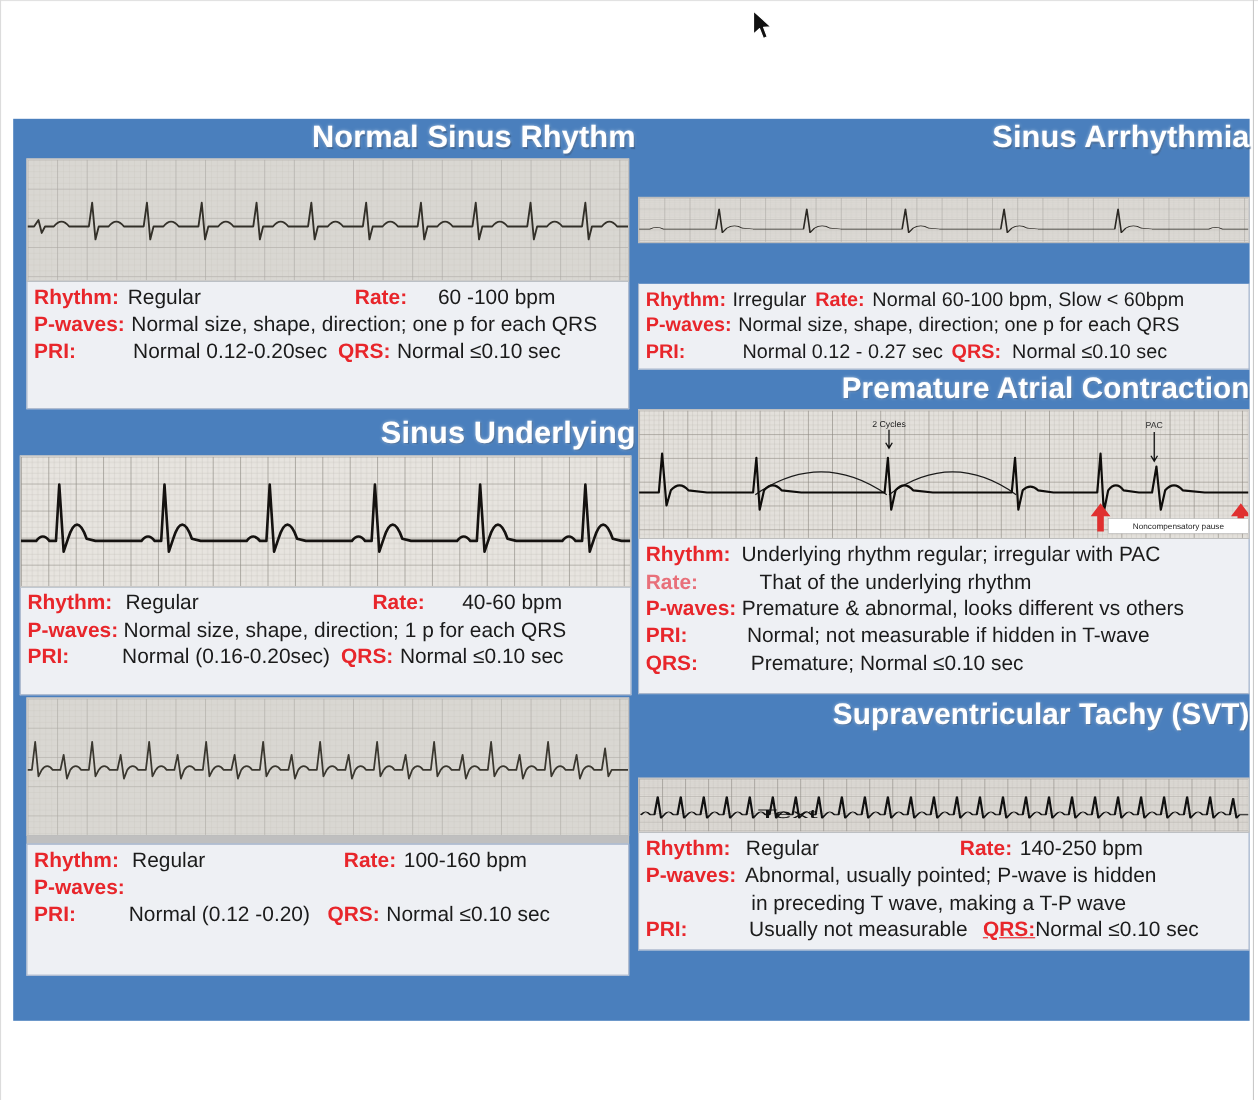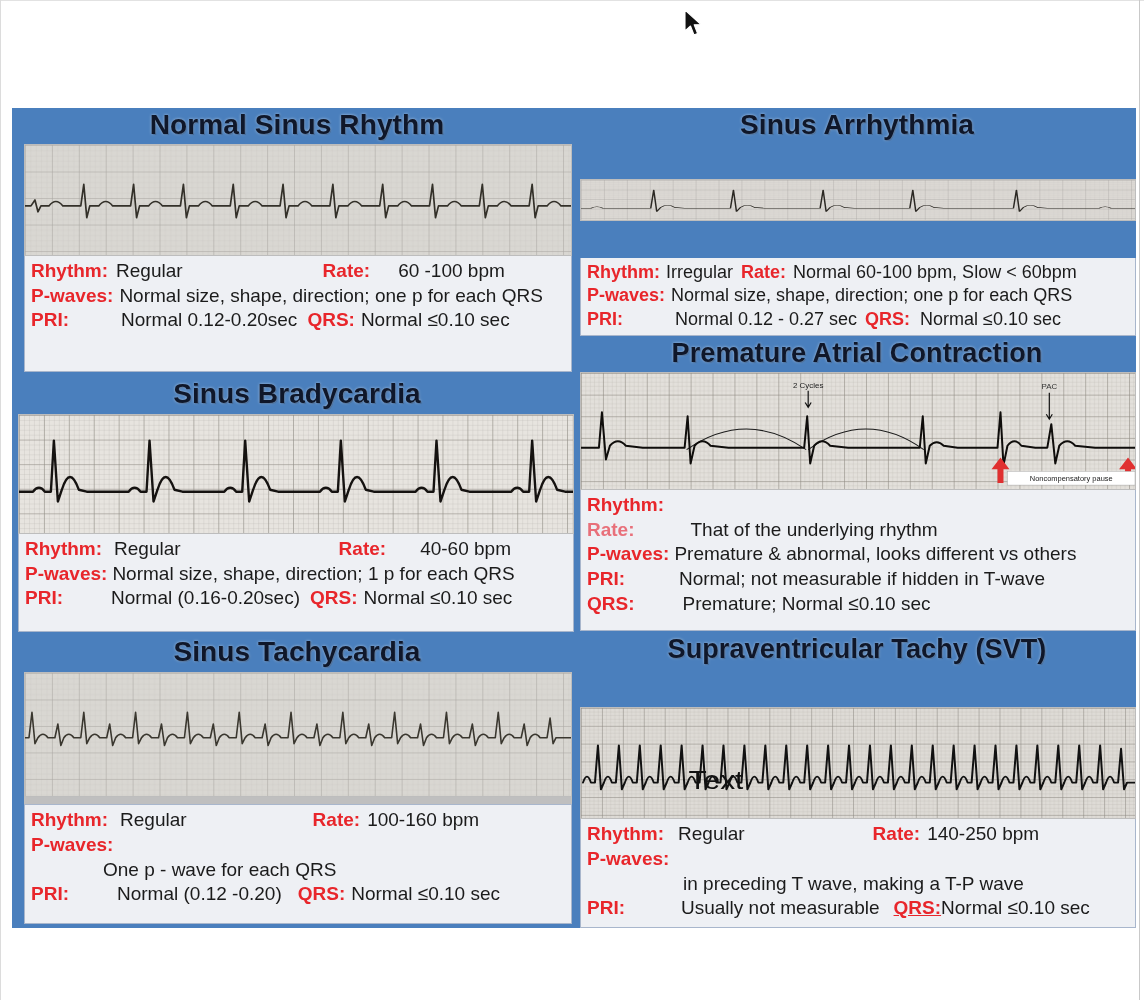--- a/index.html
+++ b/index.html
@@ -33,23 +33,23 @@
     display: flex;
     flex-direction: row;
   }
   .col { display: flex; flex-direction: column; box-sizing: border-box; }
   .col-left  { width: 566px; padding-left: 4px; }
   .col-right { width: 558px; }
 
   .panel { display:flex; flex-direction:column; box-sizing:border-box; }
 
   .panel-title {
-    color: #0f172a;
+    color: #ffffff;
     font-weight: bold;
-    text-align: center;
+    text-align: right;
     letter-spacing: 0.1px;
     text-shadow: 0 0 3px rgba(255,255,255,0.55), 1px 1px 1px rgba(30,60,100,0.55);
     line-height: 1;
     white-space: nowrap;
   }
   .t-big   { font-size: 28px; }
   .t-med   { font-size: 27px; }
 
   
   .strip {
@@ -137,21 +137,21 @@
             <span class="val">Normal 0.12-0.20sec</span>
             <span class="sp" style="width:10px"></span>
             <span class="lbl">QRS:</span>
             <span class="sp" style="width:6px"></span>
             <span class="val">Normal  ≤0.10 sec</span>
           </div>
         </div>
       </div>
 
       <div class="panel" style="height:258px;">
-        <div class="panel-title t-big" style="height:38px;line-height:36px;">Sinus Bradycardia</div>
+        <div class="panel-title t-big" style="height:38px;line-height:36px;">Sinus Underlying</div>
         <div class="strip" style="width:556px;height:120px;margin-left:2px;background:#e7e4df;">
           <svg viewBox="0 0 556 120" preserveAspectRatio="none">
             <defs>
               <pattern id="gsm2" width="5" height="5" patternUnits="userSpaceOnUse">
                 <path d="M5 0 L0 0 0 5" fill="none" stroke="#b9b5ae" stroke-width="0.5"></path>
               </pattern>
               <pattern id="glg2" width="25" height="25" patternUnits="userSpaceOnUse">
                 <rect width="25" height="25" fill="url(#gsm2)"></rect>
                 <path d="M25 0 L0 0 0 25" fill="none" stroke="#8f8b84" stroke-width="1.1"></path>
               </pattern>
@@ -182,21 +182,20 @@
             <span class="val">Normal (0.16-0.20sec)</span>
             <span class="sp" style="width:10px"></span>
             <span class="lbl">QRS:</span>
             <span class="sp" style="width:6px"></span>
             <span class="val">Normal ≤0.10 sec</span>
           </div>
         </div>
       </div>
 
       <div class="panel" style="height:290px;">
-        <div class="panel-title t-big" style="height:38px;line-height:36px;">Sinus Tachycardia</div>
         <div class="strip" style="width:548px;height:126px;margin-left:8px;">
           <svg viewBox="0 0 548 126" preserveAspectRatio="none">
             <defs>
               <pattern id="gsm3" width="5.4" height="5.4" patternUnits="userSpaceOnUse">
                 <path d="M5.4 0 L0 0 0 5.4" fill="none" stroke="#c6c3be" stroke-width="0.5"></path>
               </pattern>
               <pattern id="glg3" width="27" height="27" patternUnits="userSpaceOnUse">
                 <rect width="27" height="27" fill="url(#gsm3)"></rect>
                 <path d="M27 0 L0 0 0 27" fill="none" stroke="#aaa7a2" stroke-width="1"></path>
               </pattern>
@@ -215,24 +214,20 @@
             <span class="sp" style="width:126px"></span>
             <span class="lbl">Rate:</span>
             <span class="sp" style="width:7px"></span>
             <span class="val">100-160 bpm</span>
           </div>
           <div class="line">
             <span class="lbl">P-waves:</span>
             <span class="sp" style="width:5px"></span>
           </div>
           <div class="line">
-            <span class="sp" style="width:72px"></span>
-            <span class="val">One  p - wave for each QRS</span>
-          </div>
-          <div class="line">
             <span class="lbl">PRI:</span>
             <span class="sp" style="width:48px"></span>
             <span class="val">Normal (0.12 -0.20)</span>
             <span class="sp" style="width:16px"></span>
             <span class="lbl">QRS:</span>
             <span class="sp" style="width:6px"></span>
             <span class="val">Normal ≤0.10 sec</span>
           </div>
         </div>
       </div>
@@ -317,20 +312,21 @@
             <path d="M546,112 L546,98 L540,98 L549,86 L558,98 L552,98 L552,112 Z" fill="#e03030"></path>
 
             <rect x="428" y="100" width="128" height="14" fill="#ffffff" stroke="#999" stroke-width="0.4"></rect>
             <text x="492" y="110" font-family="Liberation Sans, sans-serif" font-size="7.5" fill="#222" text-anchor="middle">Noncompensatory pause</text>
           </svg>
         </div>
         <div class="info" style="width:556px;margin-left:2px;height:141px;">
           <div class="line">
             <span class="lbl">Rhythm:</span>
             <span class="sp" style="width:10px"></span>
+            <span class="val">Underlying rhythm regular; irregular with PAC</span>
           </div>
           <div class="line">
             <span class="lbl-soft">Rate:</span>
             <span class="sp" style="width:56px"></span>
             <span class="val">That of the underlying rhythm</span>
           </div>
           <div class="line">
             <span class="lbl">P-waves:</span>
             <span class="sp" style="width:5px"></span>
             <span class="val">Premature &amp; abnormal, looks different vs others</span>
@@ -341,21 +337,21 @@
             <span class="val">Normal; not measurable if hidden in T-wave</span>
           </div>
           <div class="line">
             <span class="lbl">QRS:</span>
             <span class="sp" style="width:48px"></span>
             <span class="val">Premature; Normal  ≤0.10 sec</span>
           </div>
         </div>
       </div>
 
-      <div class="panel" style="height:297px;">
+      <div class="panel" style="height:233px;">
         <div class="panel-title t-med" style="height:38px;line-height:36px;">Supraventricular Tachy (SVT)</div>
         <div class="strip" style="width:556px;height:130px;margin-left:2px;background:#dedbd6;margin-top:40px;">
           <svg viewBox="0 0 556 130" preserveAspectRatio="none">
             <defs>
               <pattern id="gsm6" width="4.2" height="4.2" patternUnits="userSpaceOnUse">
                 <path d="M4.2 0 L0 0 0 4.2" fill="none" stroke="#b3afa9" stroke-width="0.5"></path>
               </pattern>
               <pattern id="glg6" width="21" height="21" patternUnits="userSpaceOnUse">
                 <rect width="21" height="21" fill="url(#gsm6)"></rect>
                 <path d="M21 0 L0 0 0 21" fill="none" stroke="#8a8680" stroke-width="1"></path>
@@ -373,20 +369,21 @@
             <span class="sp" style="width:14px"></span>
             <span class="val">Regular</span>
             <span class="sp" style="width:128px"></span>
             <span class="lbl">Rate:</span>
             <span class="sp" style="width:7px"></span>
             <span class="val">140-250 bpm</span>
           </div>
           <div class="line">
             <span class="lbl">P-waves:</span>
             <span class="sp" style="width:8px"></span>
+            <span class="val">Abnormal, usually pointed; P-wave is hidden</span>
           </div>
           <div class="line">
             <span class="sp" style="width:96px"></span>
             <span class="val">in preceding T wave, making a T-P wave</span>
           </div>
           <div class="line">
             <span class="lbl">PRI:</span>
             <span class="sp" style="width:56px"></span>
             <span class="val">Usually not measurable</span>
             <span class="sp" style="width:14px"></span>

